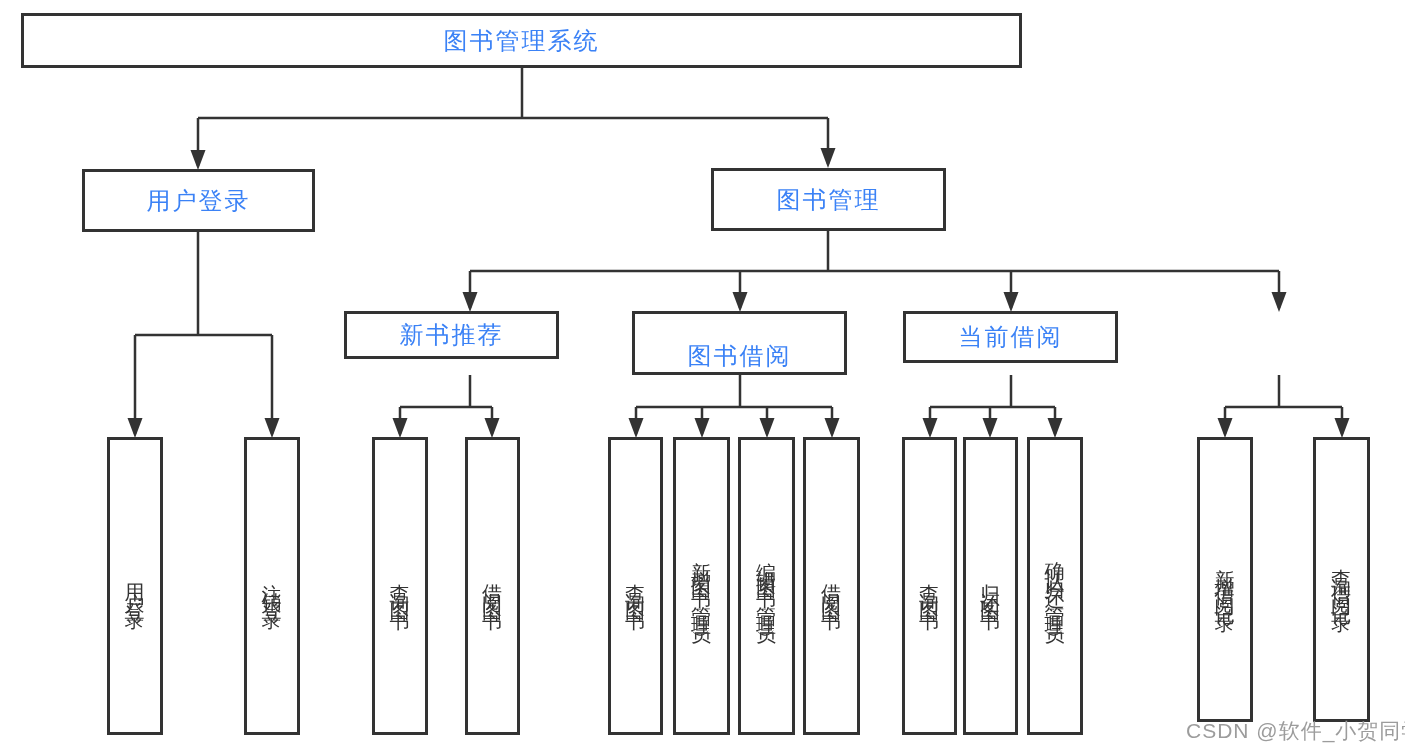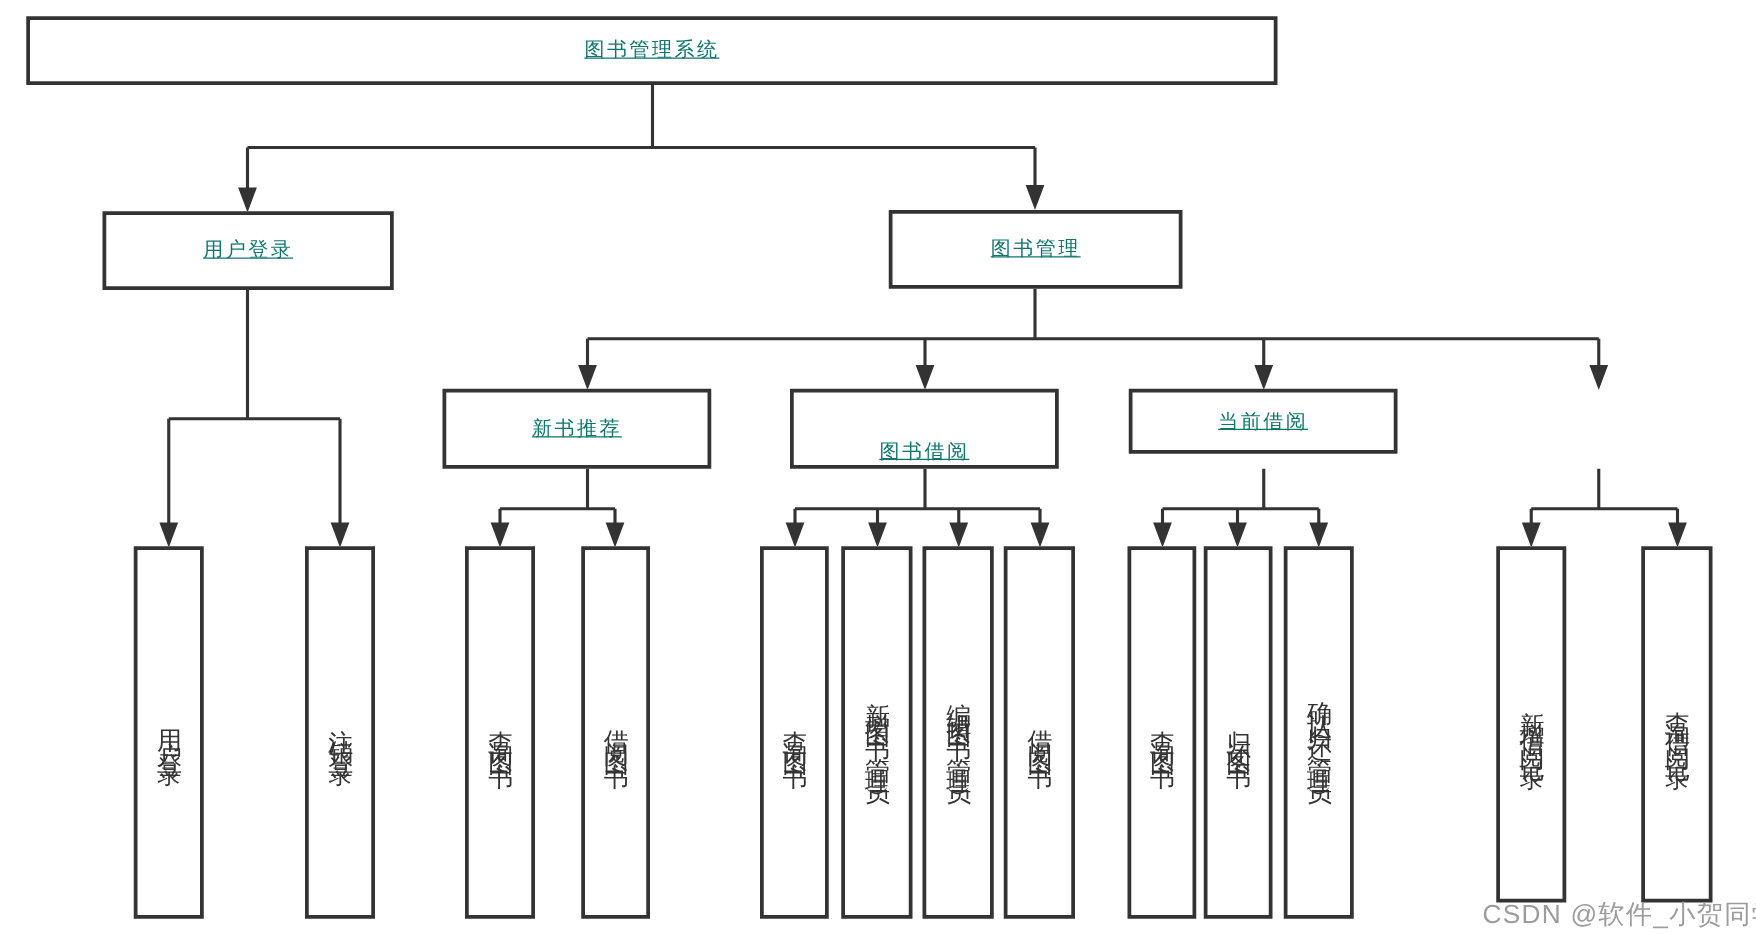--- a/index.html
+++ b/index.html
@@ -21,25 +21,24 @@
     position: absolute;
     box-sizing: border-box;
     border: 3px solid #333333;
     background: #ffffff;
     display: flex;
     align-items: center;
     justify-content: center;
     z-index: 2;
   }
   .node > span {
-    font-size: 16px;
-    color: #0f766e;
+    font-size: 24px;
+    color: #3b82f6;
     letter-spacing: 2px;
     white-space: nowrap;
-    text-decoration: underline;
   }
   .leaf {
     position: absolute;
     box-sizing: border-box;
     border: 3px solid #333333;
     background: #ffffff;
     display: flex;
     align-items: center;
     justify-content: center;
     z-index: 2;
@@ -130,21 +129,21 @@
     <span>图书管理系统</span>
   </div>
 
   <div class="node" style="left:82px; top:169px; width:233px; height:63px;">
     <span>用户登录</span>
   </div>
   <div class="node" style="left:711px; top:168px; width:235px; height:63px;">
     <span>图书管理</span>
   </div>
 
-  <div class="node" style="left:354px; top:311px; width:215px; height:64px;">
+  <div class="node" style="left:344px; top:311px; width:215px; height:48px;">
     <span>新书推荐</span>
   </div>
   <div class="node" style="left:632px; top:311px; width:215px; height:64px;align-items:flex-end;">
     <span>图书借阅</span>
   </div>
   <div class="node" style="left:903px; top:311px; width:215px; height:52px;">
     <span>当前借阅</span>
   </div>
 
   <div class="leaf" style="left:107px; top:437px; width:56px; height:298px;">

